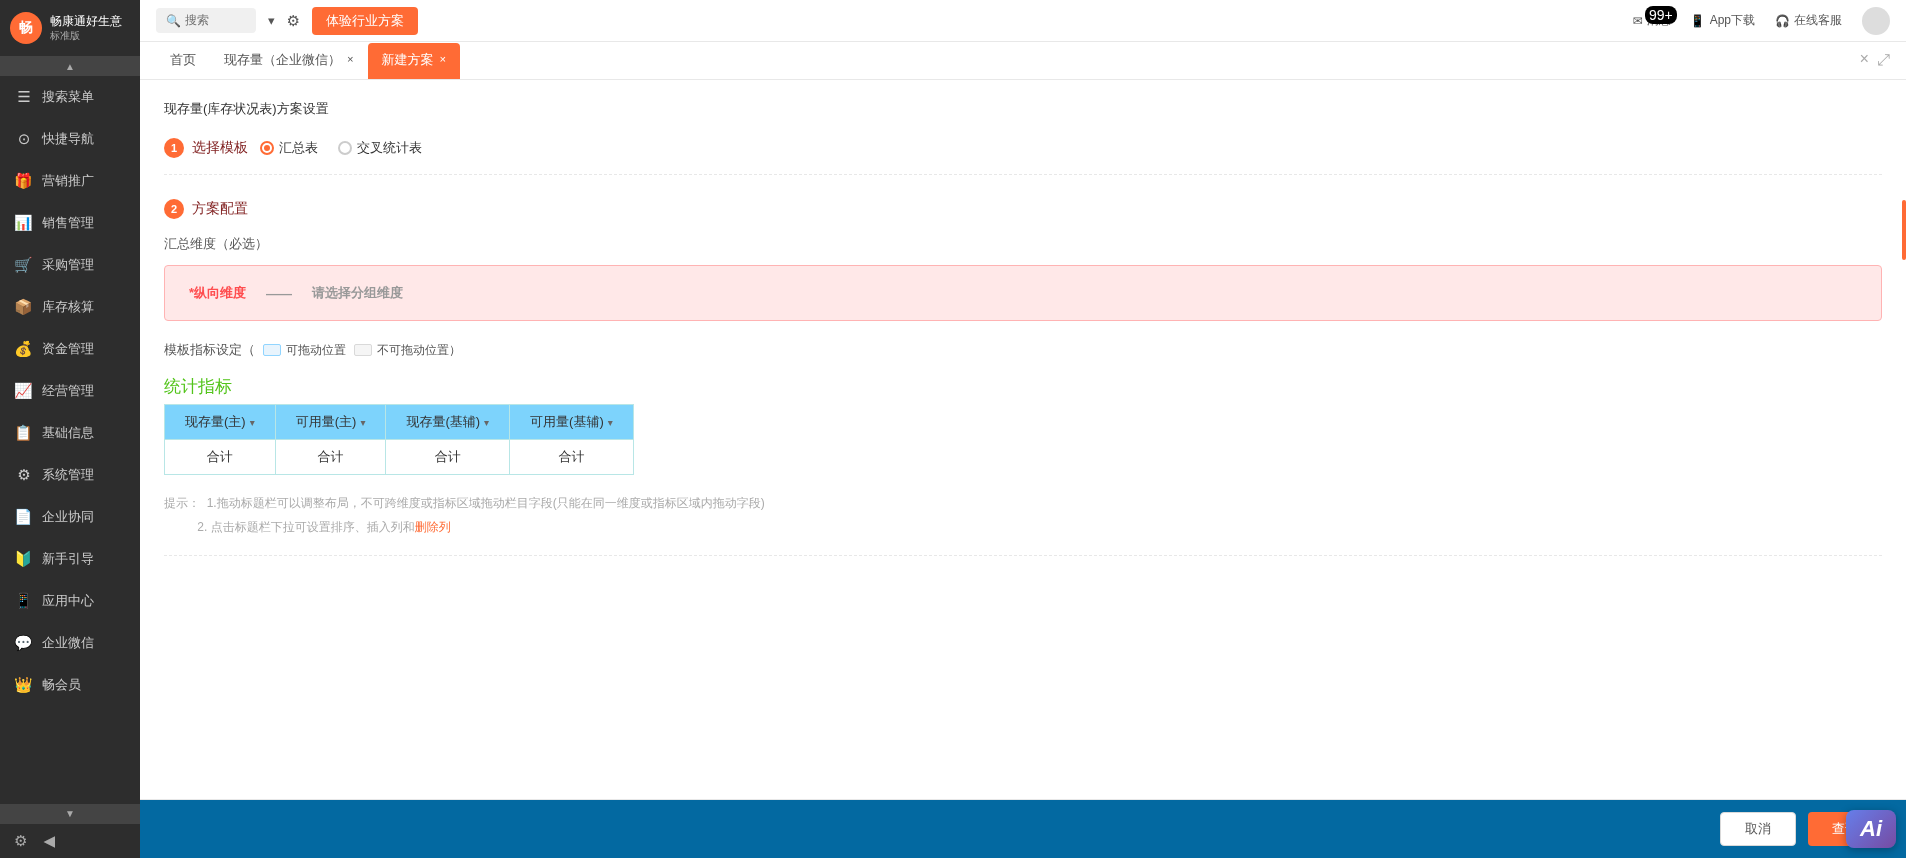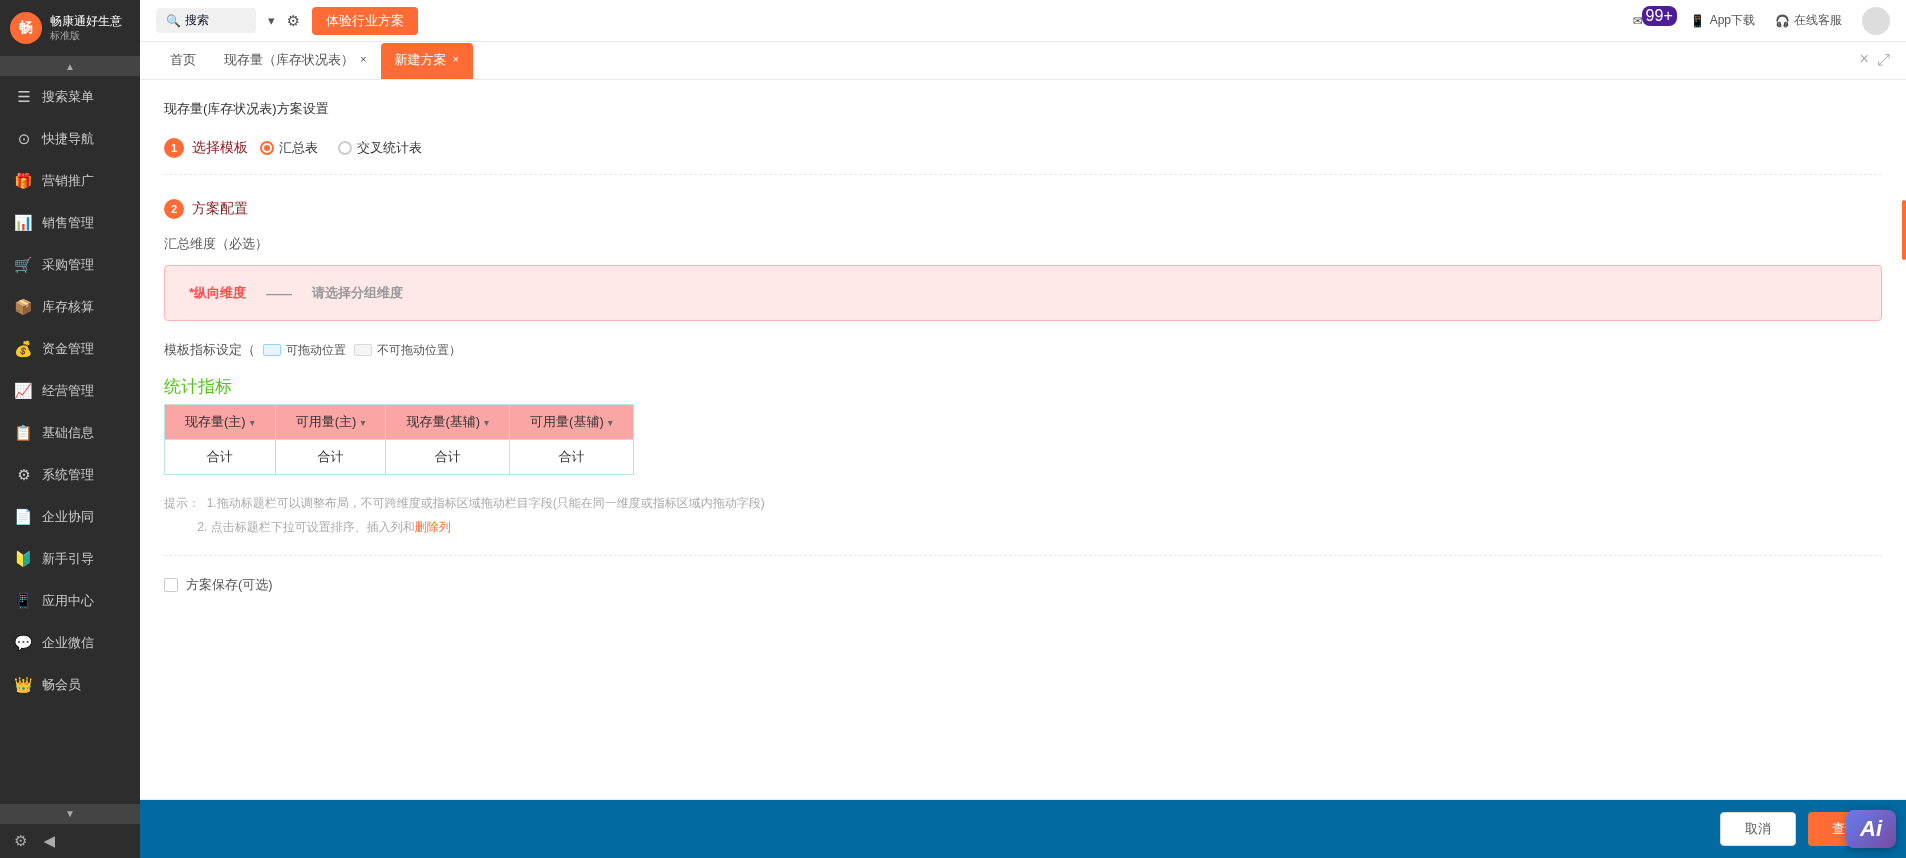--- a/index.html
+++ b/index.html
@@ -149,23 +149,23 @@
     .topbar-notif {
       display: flex;
       align-items: center;
       gap: 4px;
       font-size: 12px;
       color: #555;
       cursor: pointer;
       position: relative;
     }
     .badge {
-      background: #4c1d95;
+      background: #000000;
       color: #fff;
-      font-size: 16px;
+      font-size: 14px;
       border-radius: 8px;
       padding: 1px 4px;
       position: absolute;
       top: -6px;
       right: -6px;
     }
     .topbar-app {
       display: flex;
       align-items: center;
       gap: 4px;
@@ -403,21 +403,21 @@
       font-size: 17px;
       font-weight: 500;
       margin-bottom: 6px;
     }
     .stats-table {
       border-collapse: collapse;
       border: 1px solid #b8e6e6;
       background: #fff;
     }
     .stats-table th {
-      background: #fca5a5;
+      background: #7dd3fc;
       border: 1px solid #b8e6e6;
       padding: 8px 20px;
       font-size: 13px;
       color: #333;
       font-weight: normal;
       text-align: center;
     }
     .stats-table td {
       border: 1px solid #b8e6e6;
       padding: 8px 20px;
@@ -601,21 +601,21 @@
     <span class="sidebar-bottom-icon">◀</span>
   </div>
 </div>
 
 <div class="main">
 
   <div class="topbar">
     <div class="topbar-left">
       <div class="topbar-search">
         <span>🔍</span>
-        <span style="color:#0f172a;font-size:12px;">搜索</span>
+        <span style="color:#737373;font-size:12px;">搜索</span>
       </div>
       <span class="topbar-dropdown">▾</span>
       <span class="topbar-gear">⚙</span>
       <button class="topbar-trial-btn">体验行业方案</button>
     </div>
     <div class="topbar-right">
       <div class="topbar-notif">
         <span>✉</span>
         <span>消息</span>
         <span class="badge">99+</span>
@@ -632,21 +632,21 @@
         <div class="topbar-avatar"></div>
       </div>
     </div>
   </div>
 
   <div class="tabs-bar">
     <div class="tab tab-home">
       <span>首页</span>
     </div>
     <div class="tab">
-      <span>现存量（库存状况表）</span>
+      <span>现存量（企业微信）</span>
       <span class="tab-close" style="color:#555;">×</span>
     </div>
     <div class="tab active">
       <span>新建方案</span>
       <span class="tab-close">×</span>
     </div>
     <div class="tabs-right">
       <span class="tabs-right-icon">×</span>
       <span class="tabs-right-icon">⤢</span>
     </div>
@@ -747,24 +747,20 @@
           </tbody>
         </table>
 
         <div class="tips-section">
           <div>提示：&nbsp;&nbsp;1.拖动标题栏可以调整布局，不可跨维度或指标区域拖动栏目字段(只能在同一维度或指标区域内拖动字段)</div>
           <div>&nbsp;&nbsp;&nbsp;&nbsp;&nbsp;&nbsp;&nbsp;&nbsp;&nbsp;&nbsp;2. 点击标题栏下拉可设置排序、插入列和<span>删除列</span></div>
         </div>
 
         <hr class="section-divider">
 
-        <div class="save-row">
-          <div class="save-checkbox"></div>
-          <span>方案保存(可选)</span>
-        </div>
       </div>
 
     </div>
   </div>
 
   <div class="bottom-bar">
     <button class="btn-cancel">取消</button>
     <button class="btn-query">查询</button>
   </div>
 

